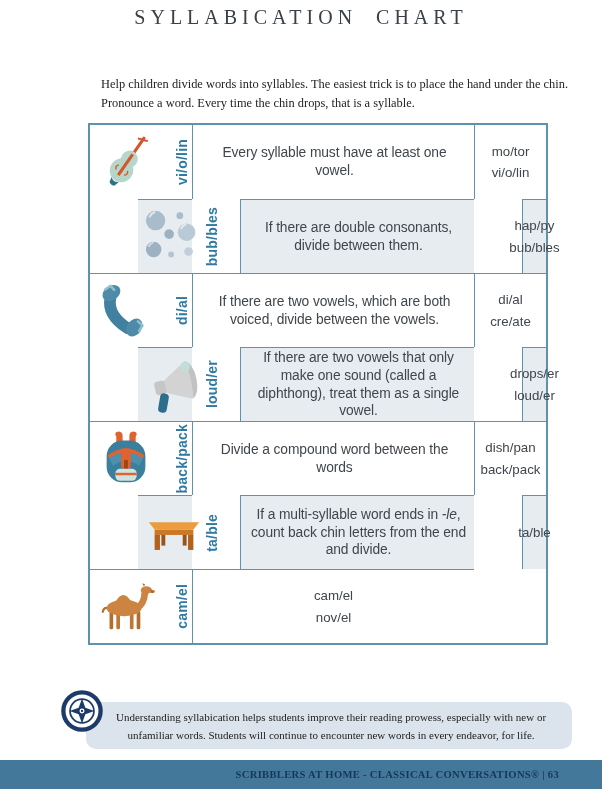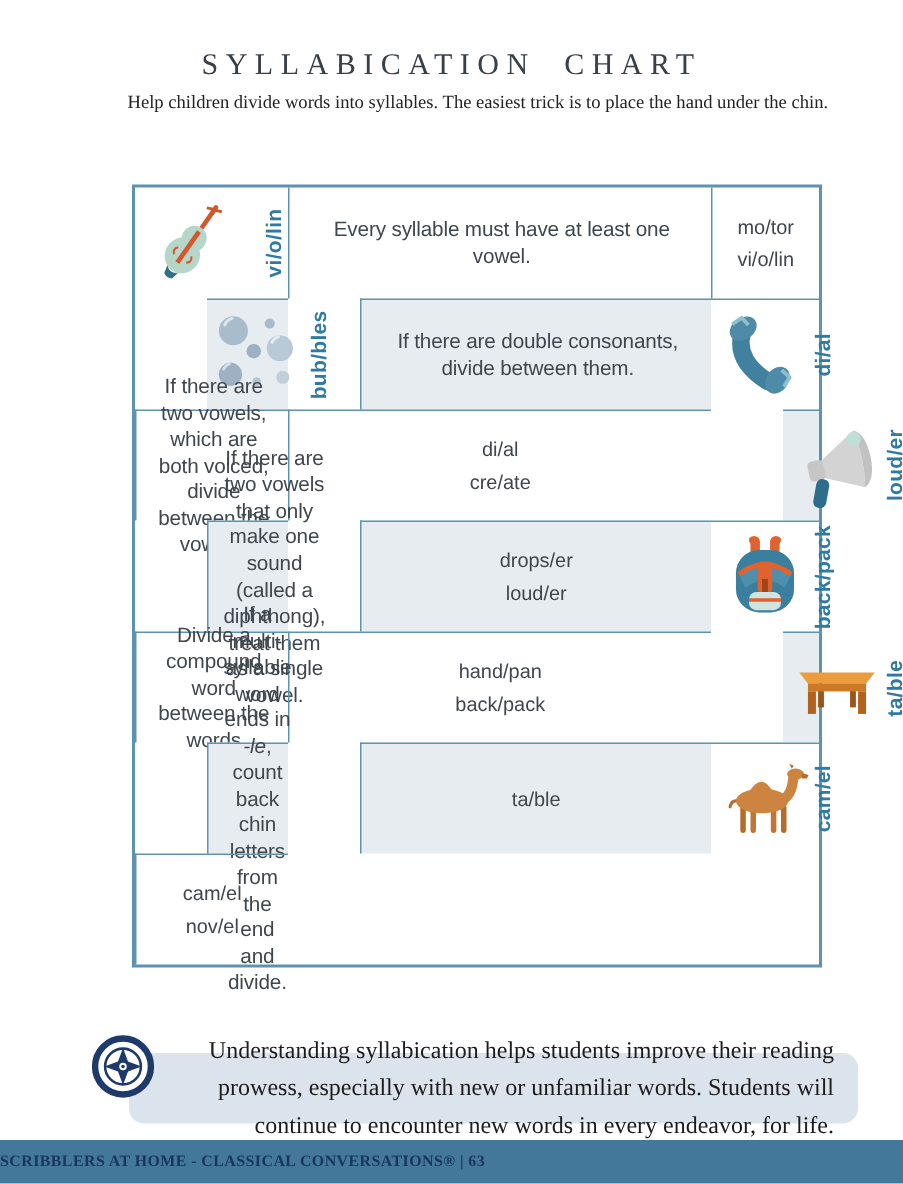--- a/index.html
+++ b/index.html
@@ -8,35 +8,35 @@
     width: 602px;
     height: 789px;
     margin: 0 auto;
     background: #ffffff;
     overflow: hidden;
     font-family: "Liberation Sans", sans-serif;
   }
   
   .title {
     position: absolute;
-    top: 32px; left: 0; right: 0;
+    top: 6px; left: 0; right: 0;
     margin: 0;
     text-align: center;
     font-family: "Liberation Serif", serif;
     font-weight: 400;
     font-size: 20px;
     letter-spacing: 5px;
     word-spacing: 9px;
     color: var(--title-color, #3a4047);
   }
   
   .intro {
     position: absolute;
     top: 59px; left: 85px; width: 486px;
-    margin: 0;
+    margin: 16px;
     font-family: "Liberation Serif", serif;
     font-size: 12.4px;
     line-height: 1.5;
     color: #232323;
   }
   
   .chart {
     position: absolute;
     left: 88px; top: 123px;
     width: 456px;
@@ -101,60 +101,61 @@
     box-sizing: border-box;
     background: var(--note-bg, #dbe4ec);
     border-radius: 10px;
     display: flex;
     align-items: center;
     justify-content: center;
     padding: 2px 16px 0 20px;
   }
   .note span {
     font-family: "Liberation Serif", serif;
-    font-size: 16px;
+    font-size: 11px;
     line-height: 1.55;
     color: #1c1c1c;
-    text-align: right;
+    text-align: center;
     display: block;
   }
   .badge {
     position: absolute;
     left: 61px; top: 690px;
     width: 42px; height: 42px;
     z-index: 2;
   }
   .badge svg { width: 42px; height: 42px; display: block; }
   
   .bar {
     position: absolute;
     left: 0; top: 760px;
     width: 602px; height: 29px;
     background: var(--bar-bg, #44789b);
     display: flex;
     align-items: center;
+    justify-content: flex-end;
     padding-right: 43px;
     box-sizing: border-box;
   }
   .bar span {
     font-family: "Liberation Serif", serif;
     font-weight: bold;
     font-size: 10.6px;
     letter-spacing: 0.3px;
     color: var(--bar-text, #16365c);
   }
 </style>
 </head>
 <body>
 
 <div class="page">
 
   <h1 class="title">SYLLABICATION CHART</h1>
 
-  <p class="intro"><span>Help children divide words into syllables. The easiest trick is to place the hand under the chin.</span><br></p>
+  <p class="intro"><span>Help children divide words into syllables. The easiest trick is to place the hand under the chin.</span><br><span>Pronounce a word. Every time the chin drops, that is a syllable.</span></p>
 
   <div class="chart" id="chart">
       <div class="cell icon-cell">
         <span class="icon">
           <svg viewBox="0 0 64 64">
             <g transform="rotate(35 32 34)">
               <rect x="30.4" y="0" width="3.2" height="26" rx="1.6" fill="#d4562b"></rect>
               <line x1="27" y1="5.5" x2="31" y2="3.8" stroke="#d4562b" stroke-width="2"></line>
               <line x1="33" y1="3.4" x2="37" y2="1.8" stroke="#d4562b" stroke-width="2"></line>
               <ellipse cx="32" cy="28" rx="8.6" ry="9" fill="#b5d6c9"></ellipse>
@@ -188,20 +189,24 @@
             <path d="M6.2 41.5 a6.5 6.5 0 0 1 4 -3.6" stroke="#d8e1e8" stroke-width="1.8" fill="none" stroke-linecap="round"></path>
             <circle cx="29" cy="50" r="3" fill="#b4c4d1"></circle>
             <circle cx="47" cy="47" r="4.5" fill="#c2cfda"></circle>
           </svg>
         </span>
         <span class="vlabel">bub/bles</span>
       </div>
       <div class="cell rule-cell alt bt">
         <p><span>If there are double consonants, divide between them.</span></p>
       </div>
+      <div class="cell ex-cell alt bt">
+        <div>hap/py</div>
+        <div>bub/bles</div>
+      </div>
       <div class="cell icon-cell bt">
         <span class="icon">
           <svg viewBox="0 0 64 64">
             <path d="M16 18 Q12 36 34 50" stroke="#41809f" stroke-width="12" fill="none" stroke-linecap="round"></path>
             <ellipse cx="17" cy="13.5" rx="10" ry="7.5" transform="rotate(-35 17 13.5)" fill="#4e8ba8"></ellipse>
             <ellipse cx="40.5" cy="49" rx="10" ry="7.5" transform="rotate(-55 40.5 49)" fill="#4e8ba8"></ellipse>
             <path d="M9.5 10.5 l6.5 -4.5 4.5 5" stroke="#8fc0cf" stroke-width="2.6" fill="none" stroke-linejoin="round"></path>
             <path d="M43.5 42 l5.5 5 -4 6.5" stroke="#8fc0cf" stroke-width="2.6" fill="none" stroke-linejoin="round"></path>
           </svg>
         </span>
@@ -248,21 +253,21 @@
             <rect x="21" y="42" width="22" height="12.5" rx="5" fill="#cfe4df"></rect>
             <path d="M21 47.5 h22" stroke="#e0622f" stroke-width="2.5"></path>
           </svg>
         </span>
         <span class="vlabel">back/pack</span>
       </div>
       <div class="cell rule-cell bt">
         <p><span>Divide a compound word between the words</span></p>
       </div>
       <div class="cell ex-cell bt">
-        <div>hand/pan</div>
+        <div>dish/pan</div>
         <div>back/pack</div>
       </div>
       <div class="cell icon-cell alt bt">
         <span class="icon">
           <svg viewBox="0 0 64 64">
             <rect x="19" y="33" width="4" height="12" fill="#9a541a"></rect>
             <rect x="41" y="33" width="4" height="12" fill="#9a541a"></rect>
             <polygon points="6,21 58,21 52,28.5 12,28.5" fill="#ea9c3e"></polygon>
             <rect x="12" y="28.5" width="40" height="5.5" fill="#cb7827"></rect>
             <rect x="12" y="34" width="5.5" height="15.5" fill="#b2621c"></rect>

